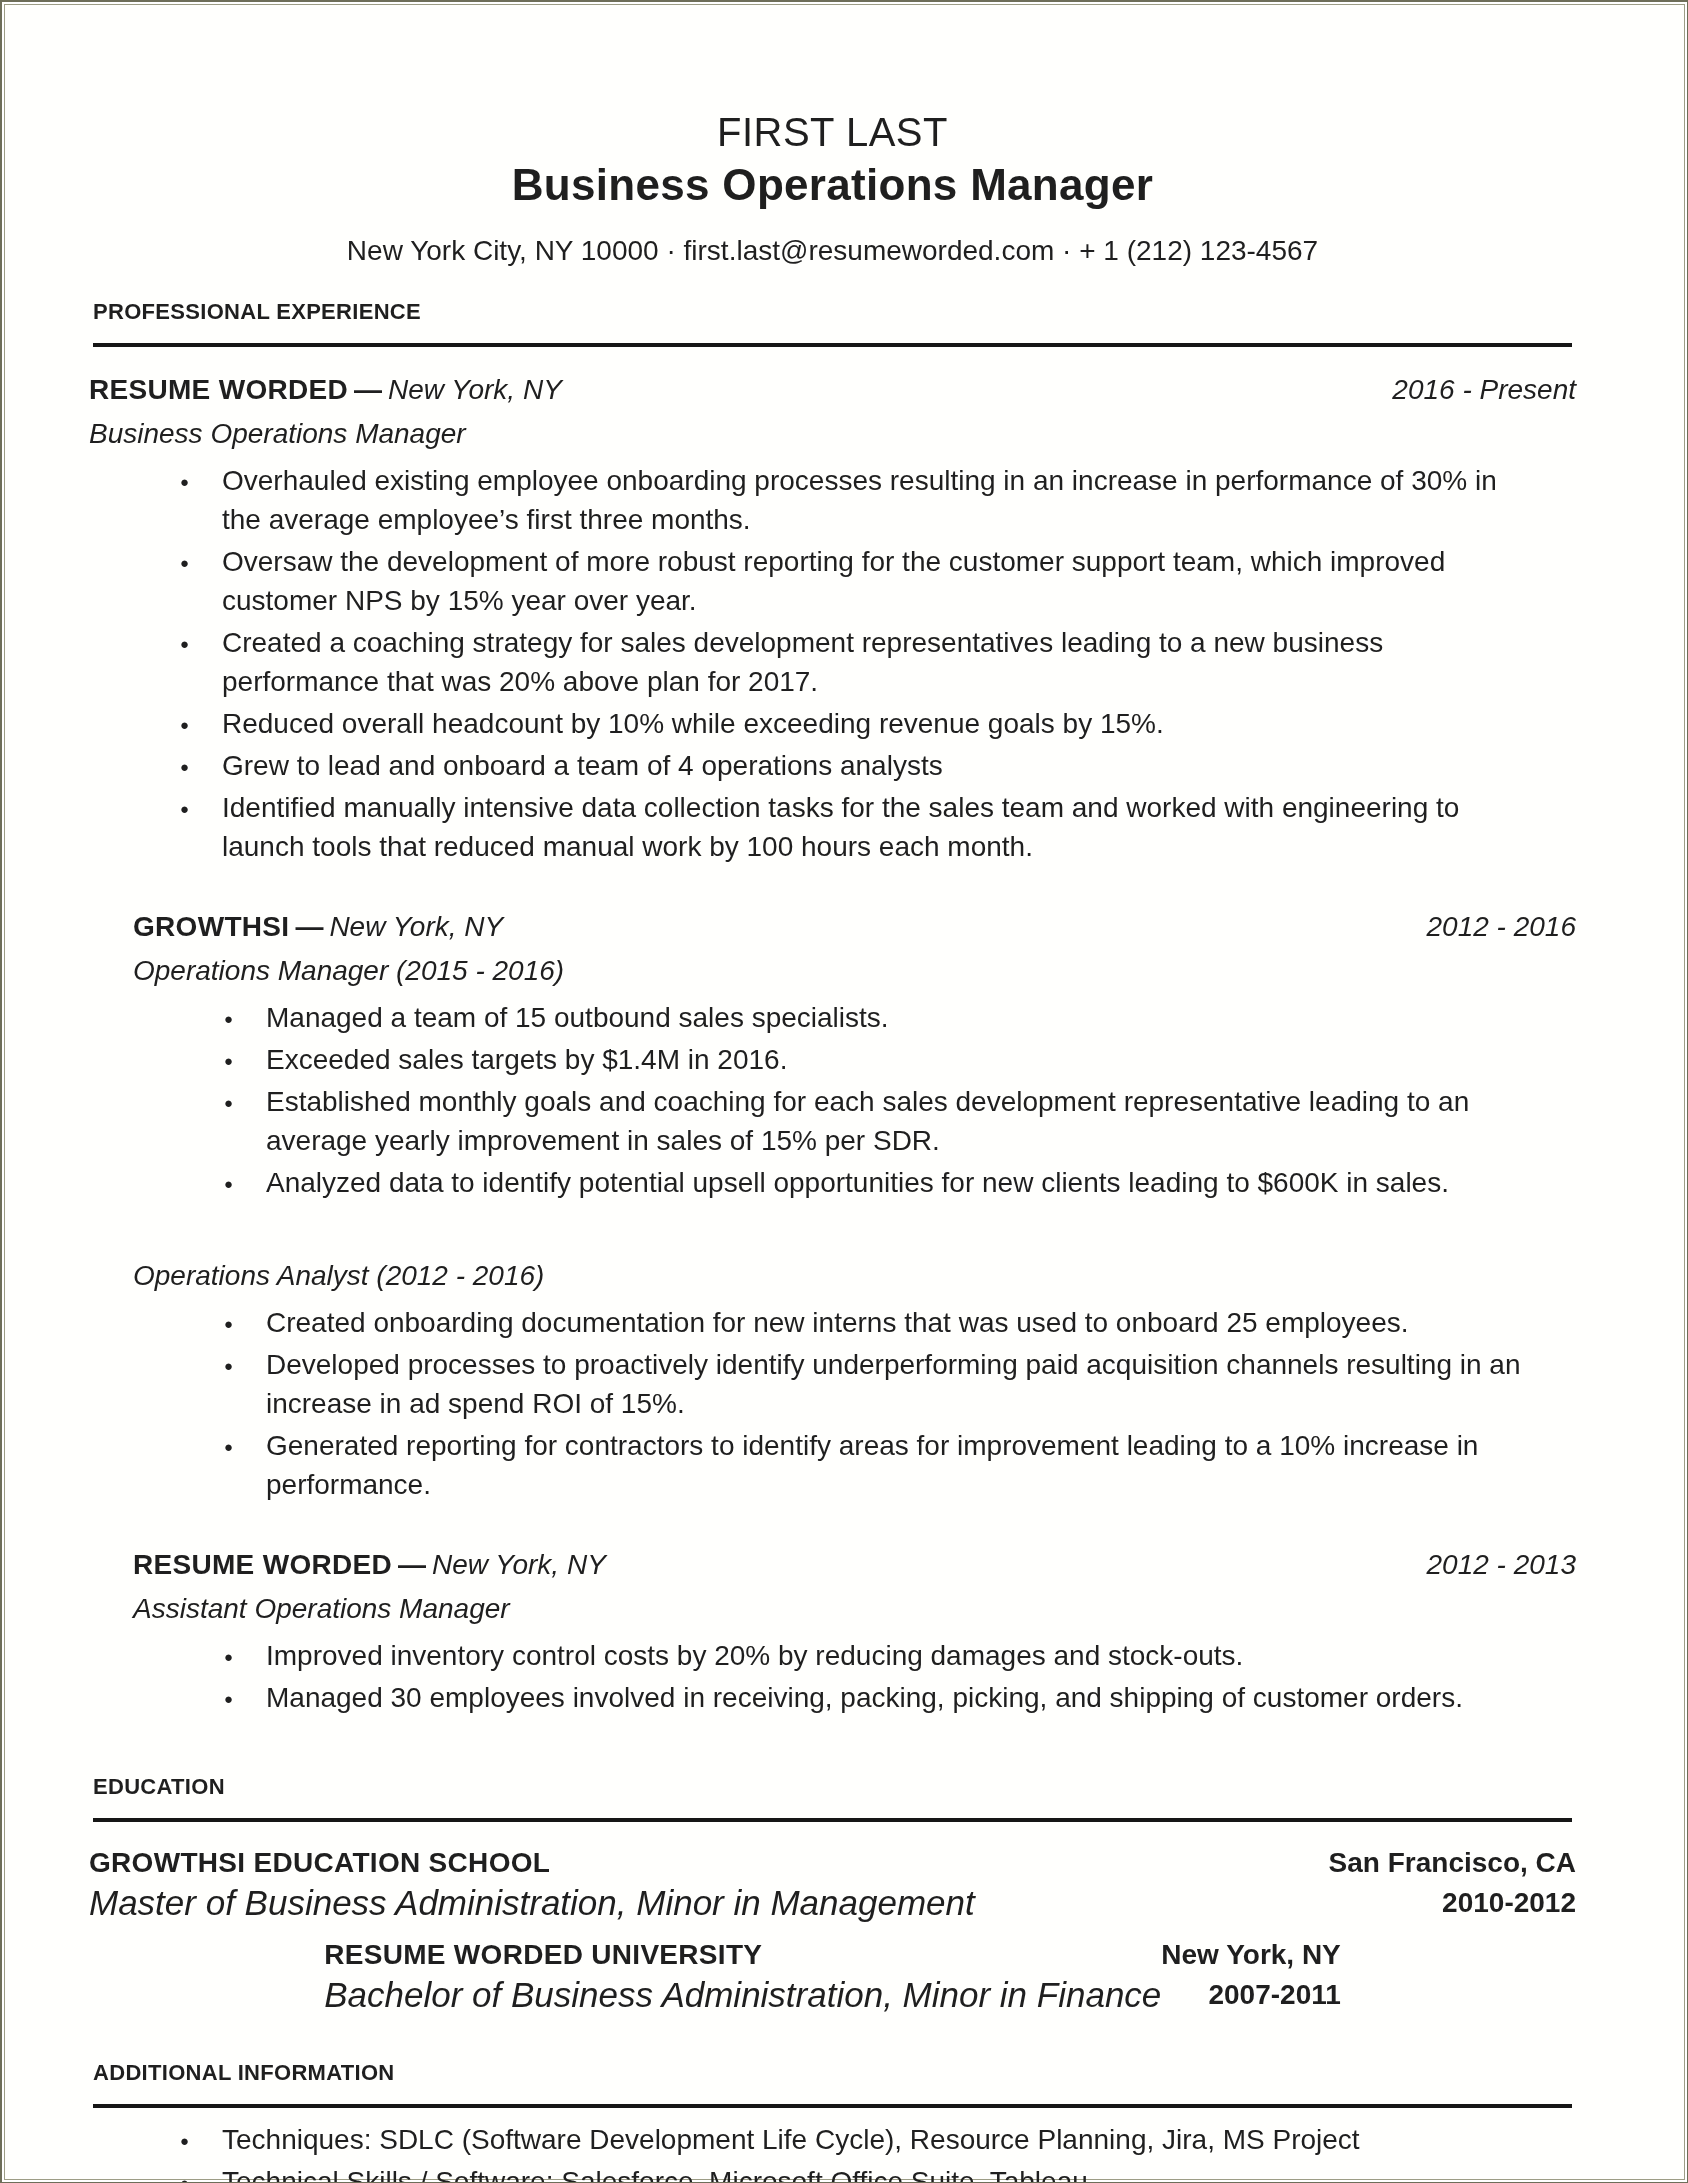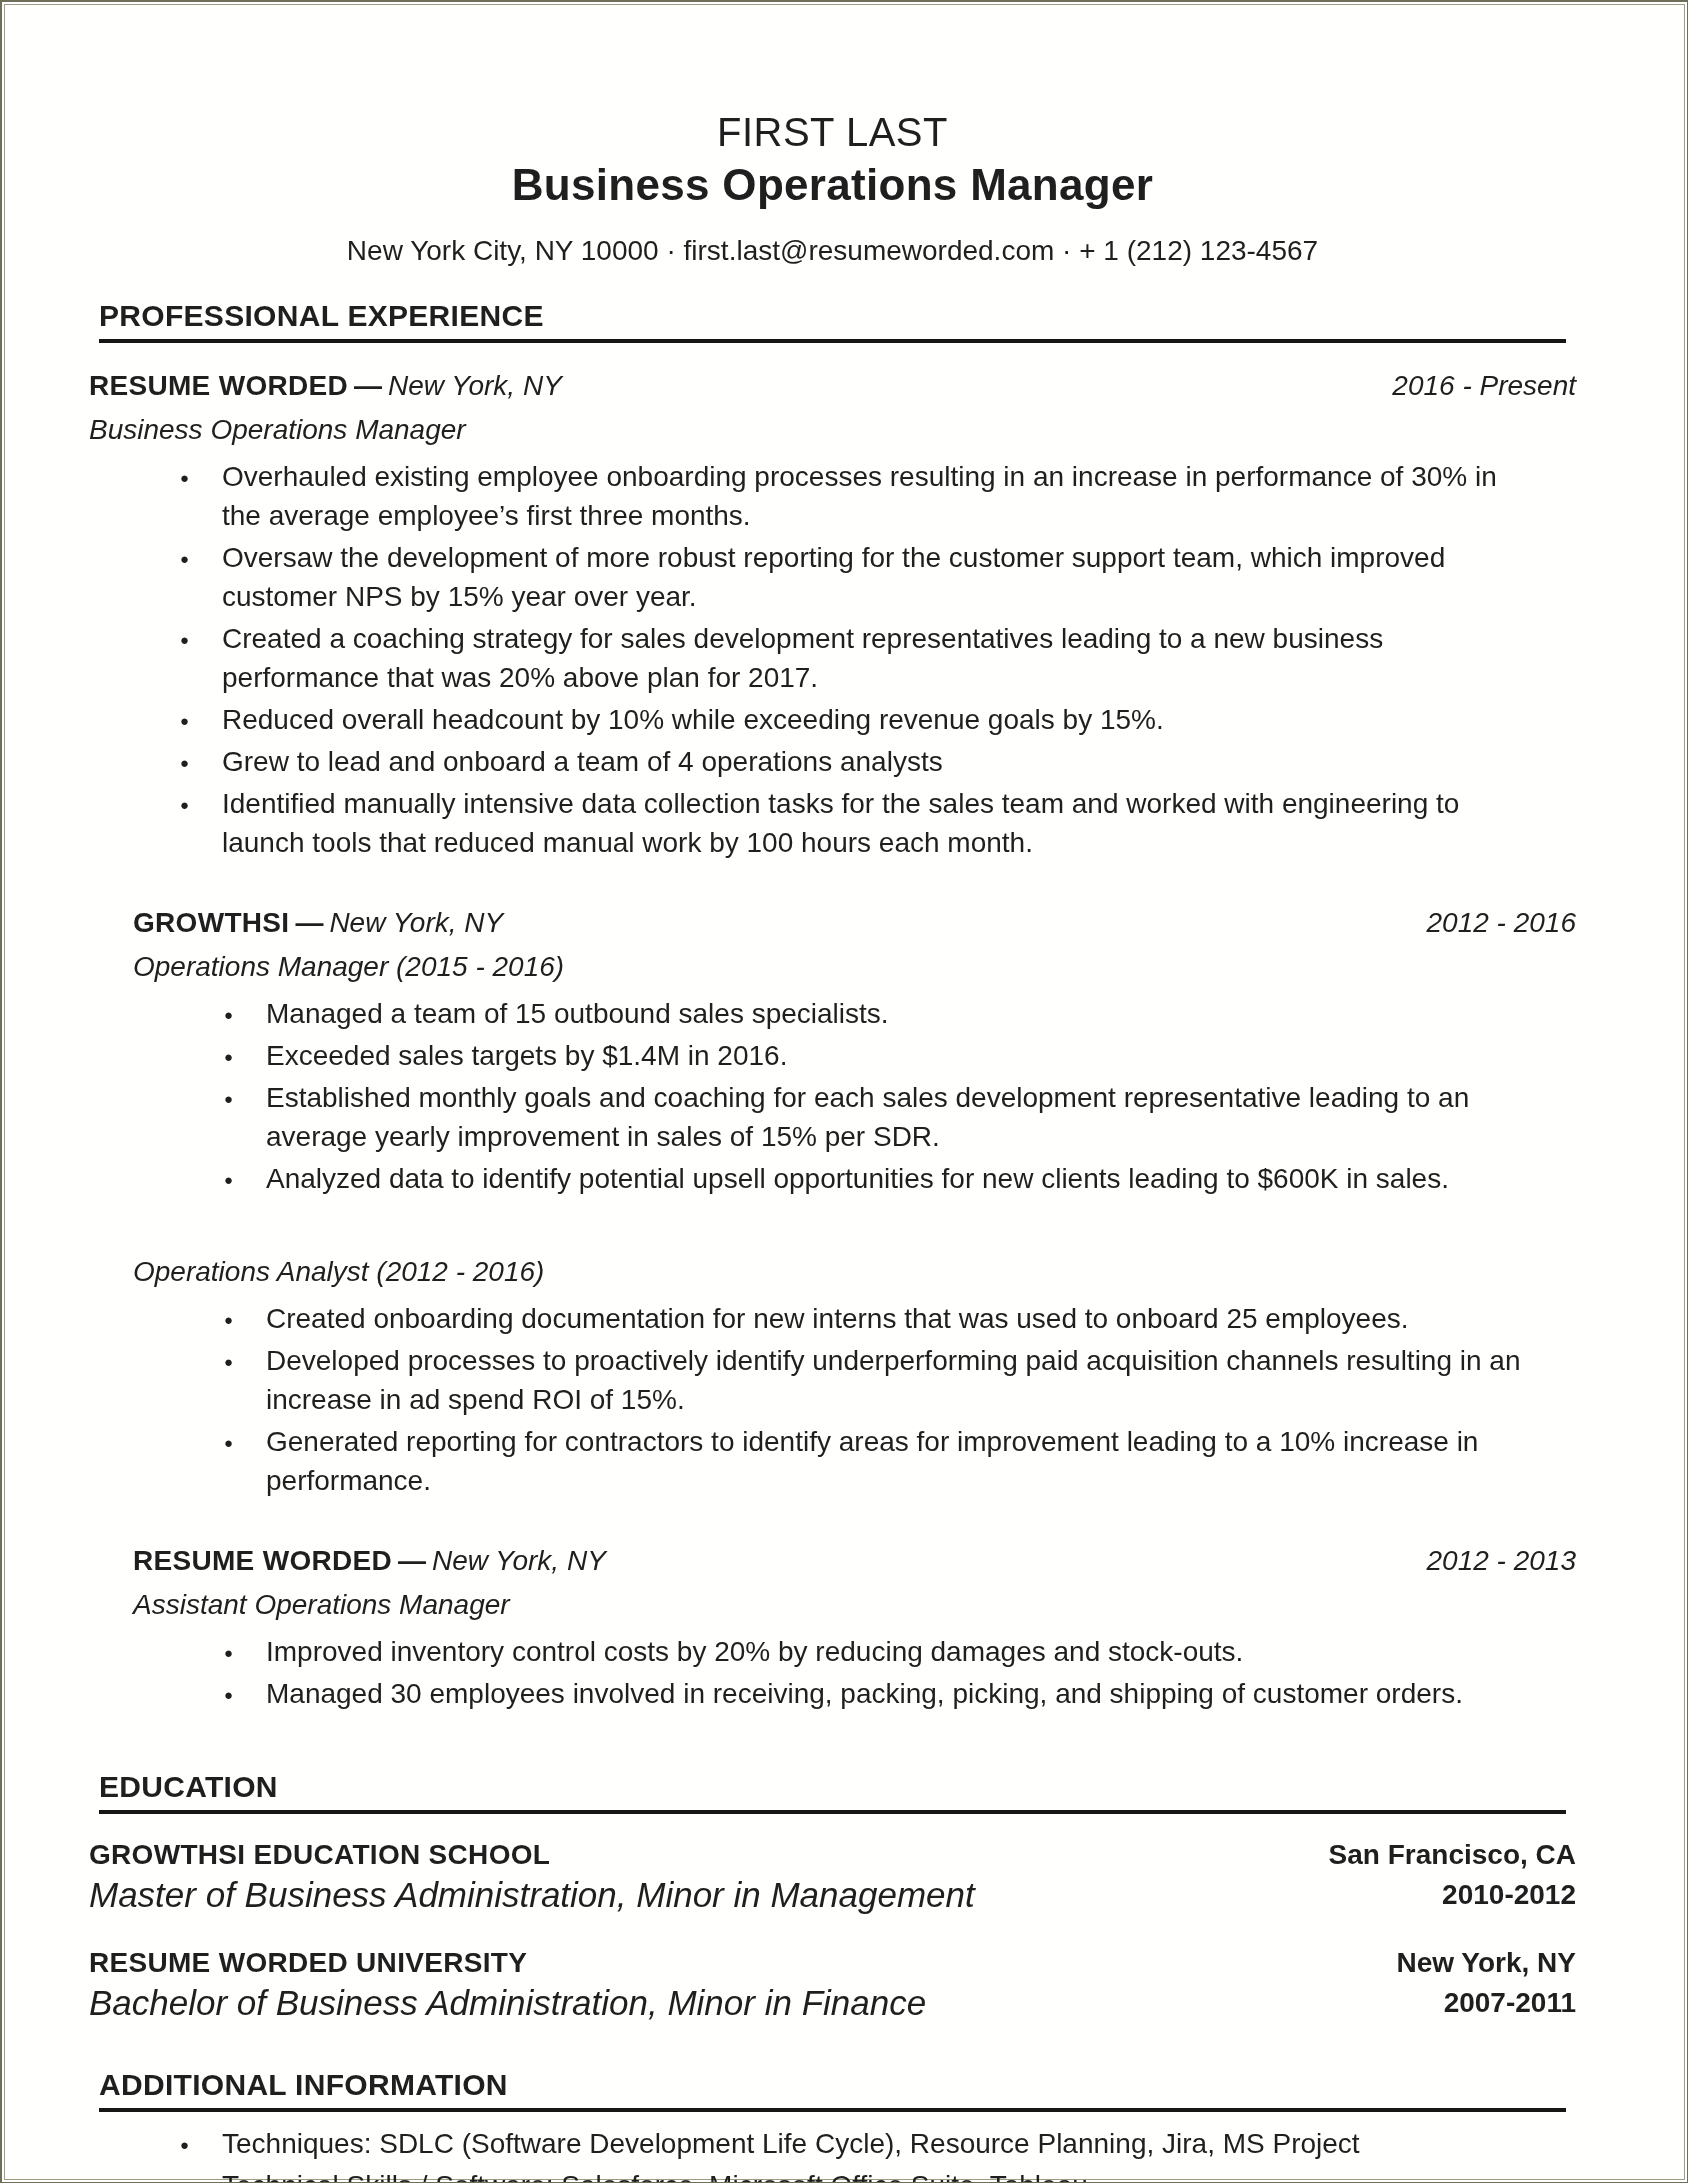--- a/index.html
+++ b/index.html
@@ -34,26 +34,26 @@
     line-height: 55px;
     letter-spacing: 0.3px;
   }
   .contact {
     font-size: 28px;
     line-height: 36px;
     margin-top: 21px;
   }
   
   .sec-heading {
-    margin: 10px;
+    margin: 4px;
     margin-top: 30px;
-    font-size: 30px;
+    font-size: 22px;
     font-weight: 700;
     letter-spacing: 0.3px;
-    padding-bottom: 6px;
+    padding-bottom: 18px;
     border-bottom: 4px solid #161616;
   }
   .sec-heading.edu { margin-top: 57px; }
   .sec-heading.add { margin-top: 46px; }
   
   .job { margin-top: 24px; }
   .job + .job { margin-top: 42px; margin-left: 44px; }
   .job-head {
     display: flex;
     justify-content: space-between;
@@ -93,21 +93,21 @@
     top: 1px;
     font-size: 15px;
     line-height: 39px;
   }
   
   .edu-row {
     display: flex;
     justify-content: space-between;
     margin-top: 22px;
   }
-  .edu-row + .edu-row { margin-top: 30px; }
+  .edu-row + .edu-row { margin-top: 14px; justify-content: center; }
   .school {
     font-size: 28px;
     font-weight: 700;
     line-height: 38px;
     letter-spacing: 0.3px;
   }
   .degree {
     font-size: 35px;
     font-style: italic;
     line-height: 38px;

